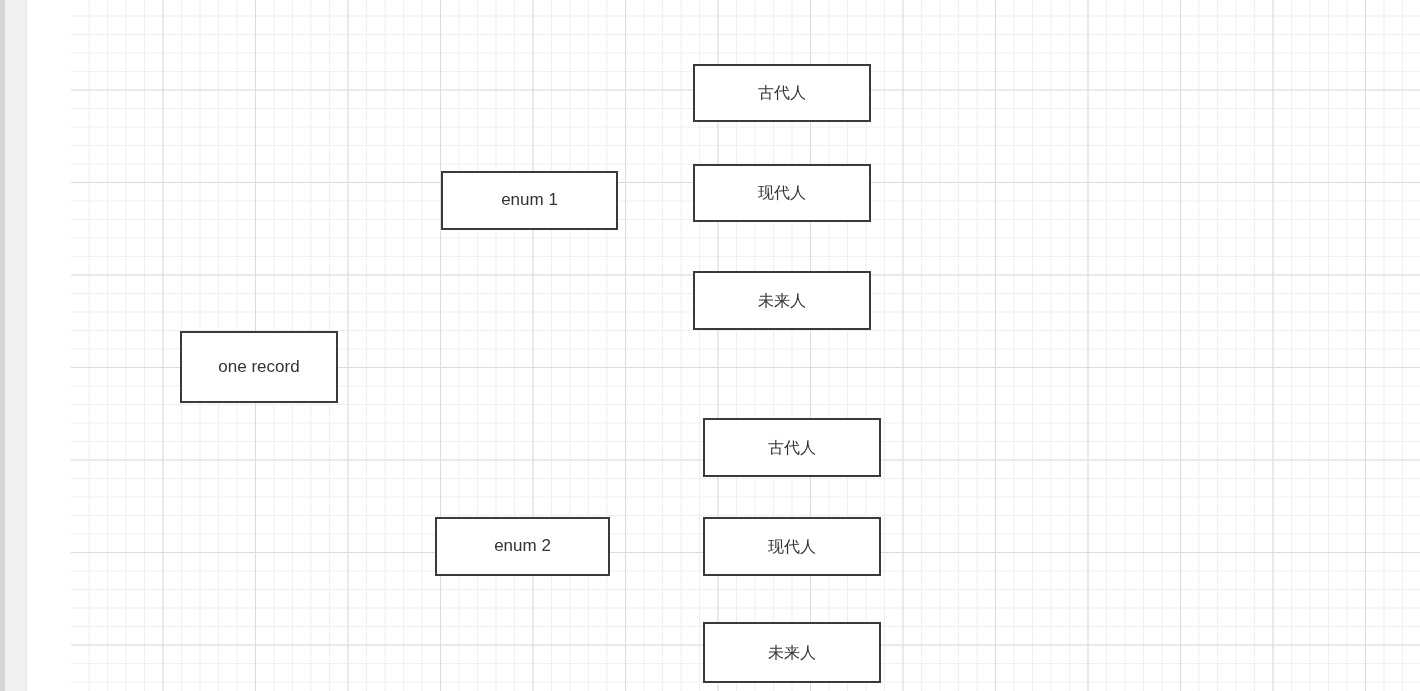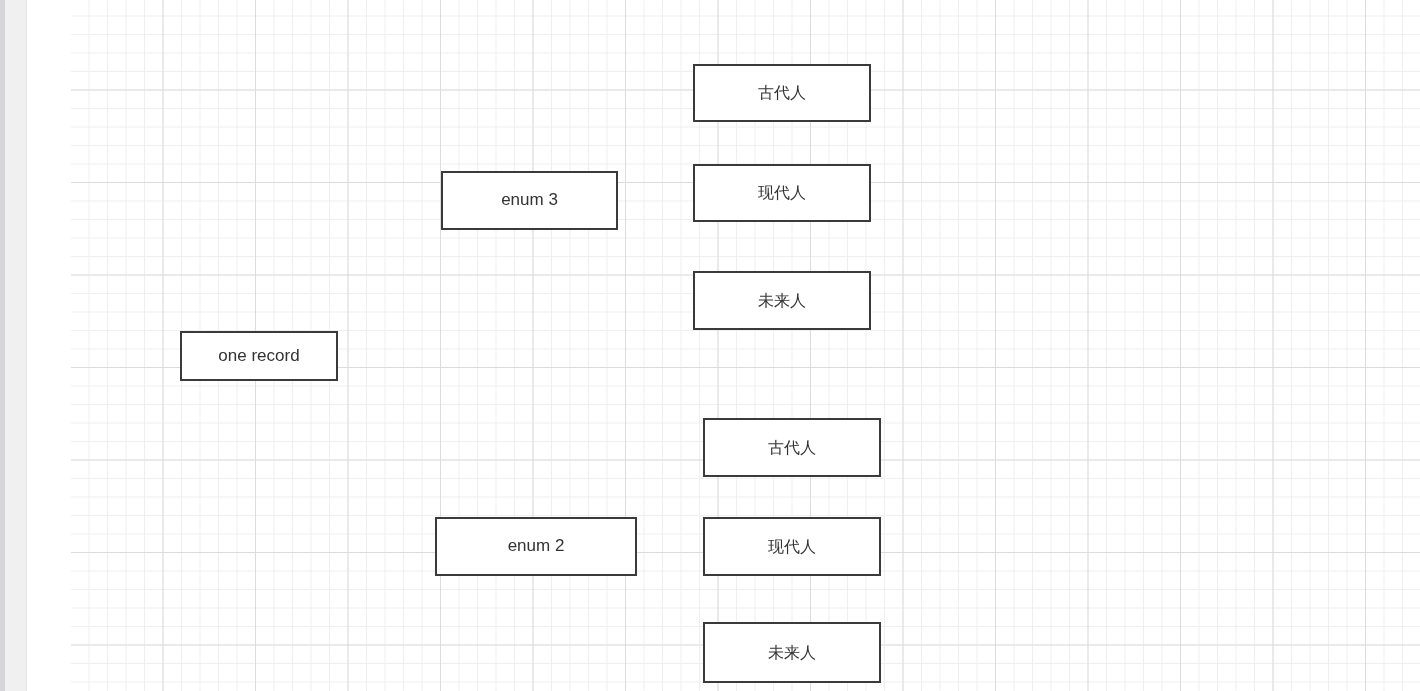--- a/index.html
+++ b/index.html
@@ -98,32 +98,32 @@
 
   <div class="canvas">
     <div id="node-layer">
         <div class="node" style="left: 622px; top: 64px; width: 178px; height: 58px; border-color: rgb(58, 58, 58); background: rgb(255, 255, 255);">
           <span class="node-label">古代人</span>
         </div>
         <div class="node" style="left: 622px; top: 164px; width: 178px; height: 58px; border-color: rgb(58, 58, 58); background: rgb(255, 255, 255);">
           <span class="node-label">现代人</span>
         </div>
         <div class="node latin" style="left: 370px; top: 171px; width: 177px; height: 59px; border-color: rgb(58, 58, 58); background: rgb(255, 255, 255);">
-          <span class="node-label">enum 3</span>
+          <span class="node-label">enum 1</span>
         </div>
         <div class="node" style="left: 622px; top: 271px; width: 178px; height: 59px; border-color: rgb(58, 58, 58); background: rgb(255, 255, 255);">
           <span class="node-label">未来人</span>
         </div>
-        <div class="node latin" style="left: 109px; top: 331px; width: 158px; height: 50px; border-color: rgb(58, 58, 58); background: rgb(255, 255, 255);">
+        <div class="node latin" style="left: 109px; top: 331px; width: 158px; height: 72px; border-color: rgb(58, 58, 58); background: rgb(255, 255, 255);">
           <span class="node-label">one record</span>
         </div>
         <div class="node" style="left: 632px; top: 418px; width: 178px; height: 59px; border-color: rgb(58, 58, 58); background: rgb(255, 255, 255);">
           <span class="node-label">古代人</span>
         </div>
-        <div class="node latin" style="left: 364px; top: 517px; width: 202px; height: 59px; border-color: rgb(58, 58, 58); background: rgb(255, 255, 255);">
+        <div class="node latin" style="left: 364px; top: 517px; width: 175px; height: 59px; border-color: rgb(58, 58, 58); background: rgb(255, 255, 255);">
           <span class="node-label">enum 2</span>
         </div>
         <div class="node" style="left: 632px; top: 517px; width: 178px; height: 59px; border-color: rgb(58, 58, 58); background: rgb(255, 255, 255);">
           <span class="node-label">现代人</span>
         </div>
         <div class="node" style="left: 632px; top: 622px; width: 178px; height: 61px; border-color: rgb(58, 58, 58); background: rgb(255, 255, 255);">
           <span class="node-label">未来人</span>
         </div>
       </div>
   </div>

